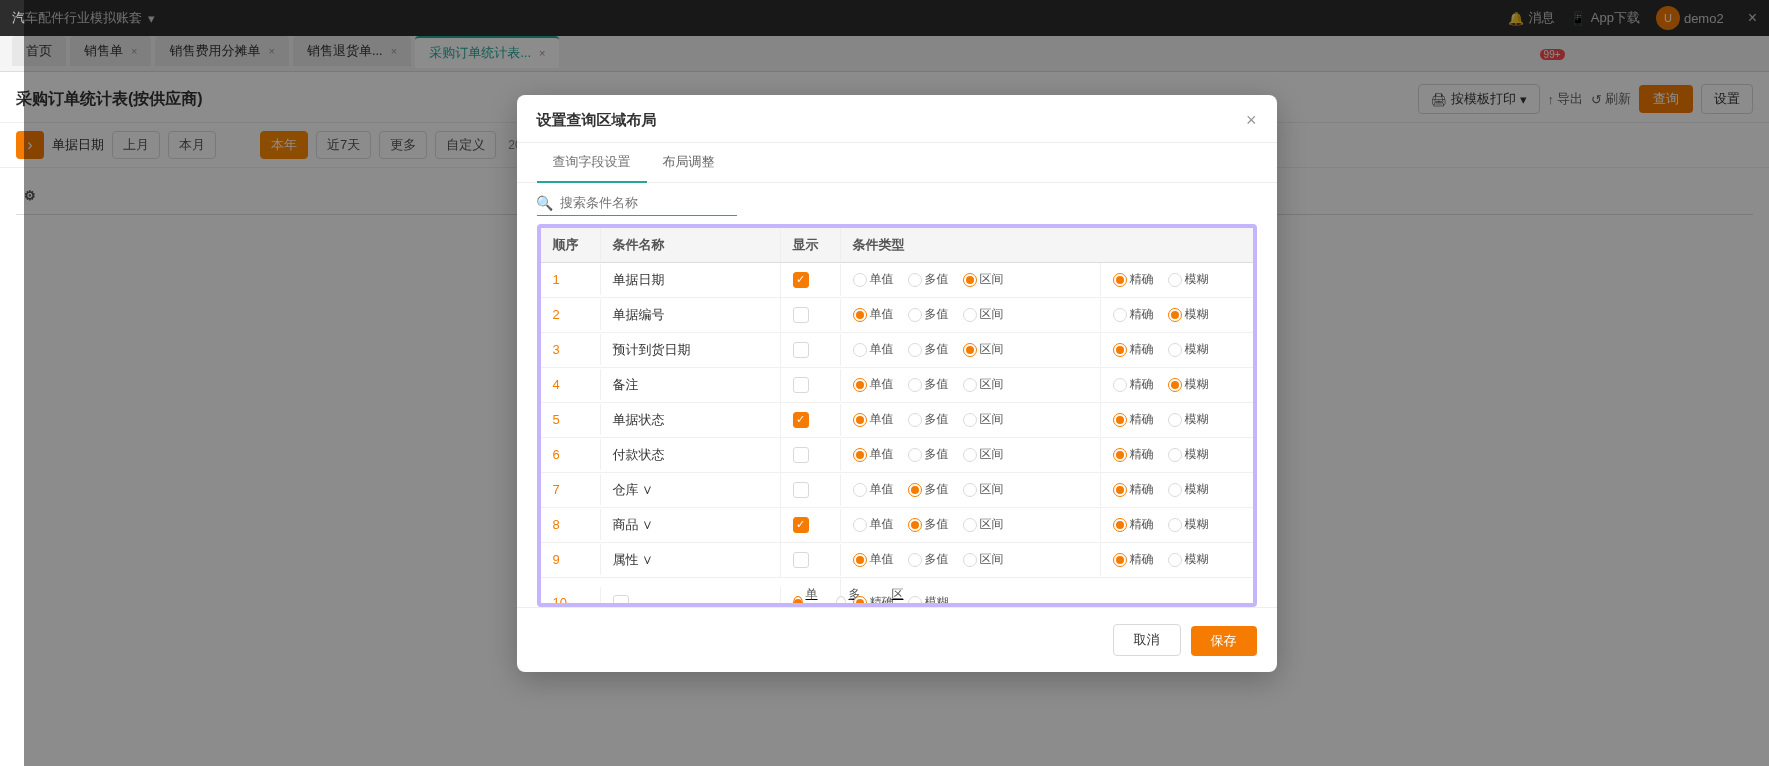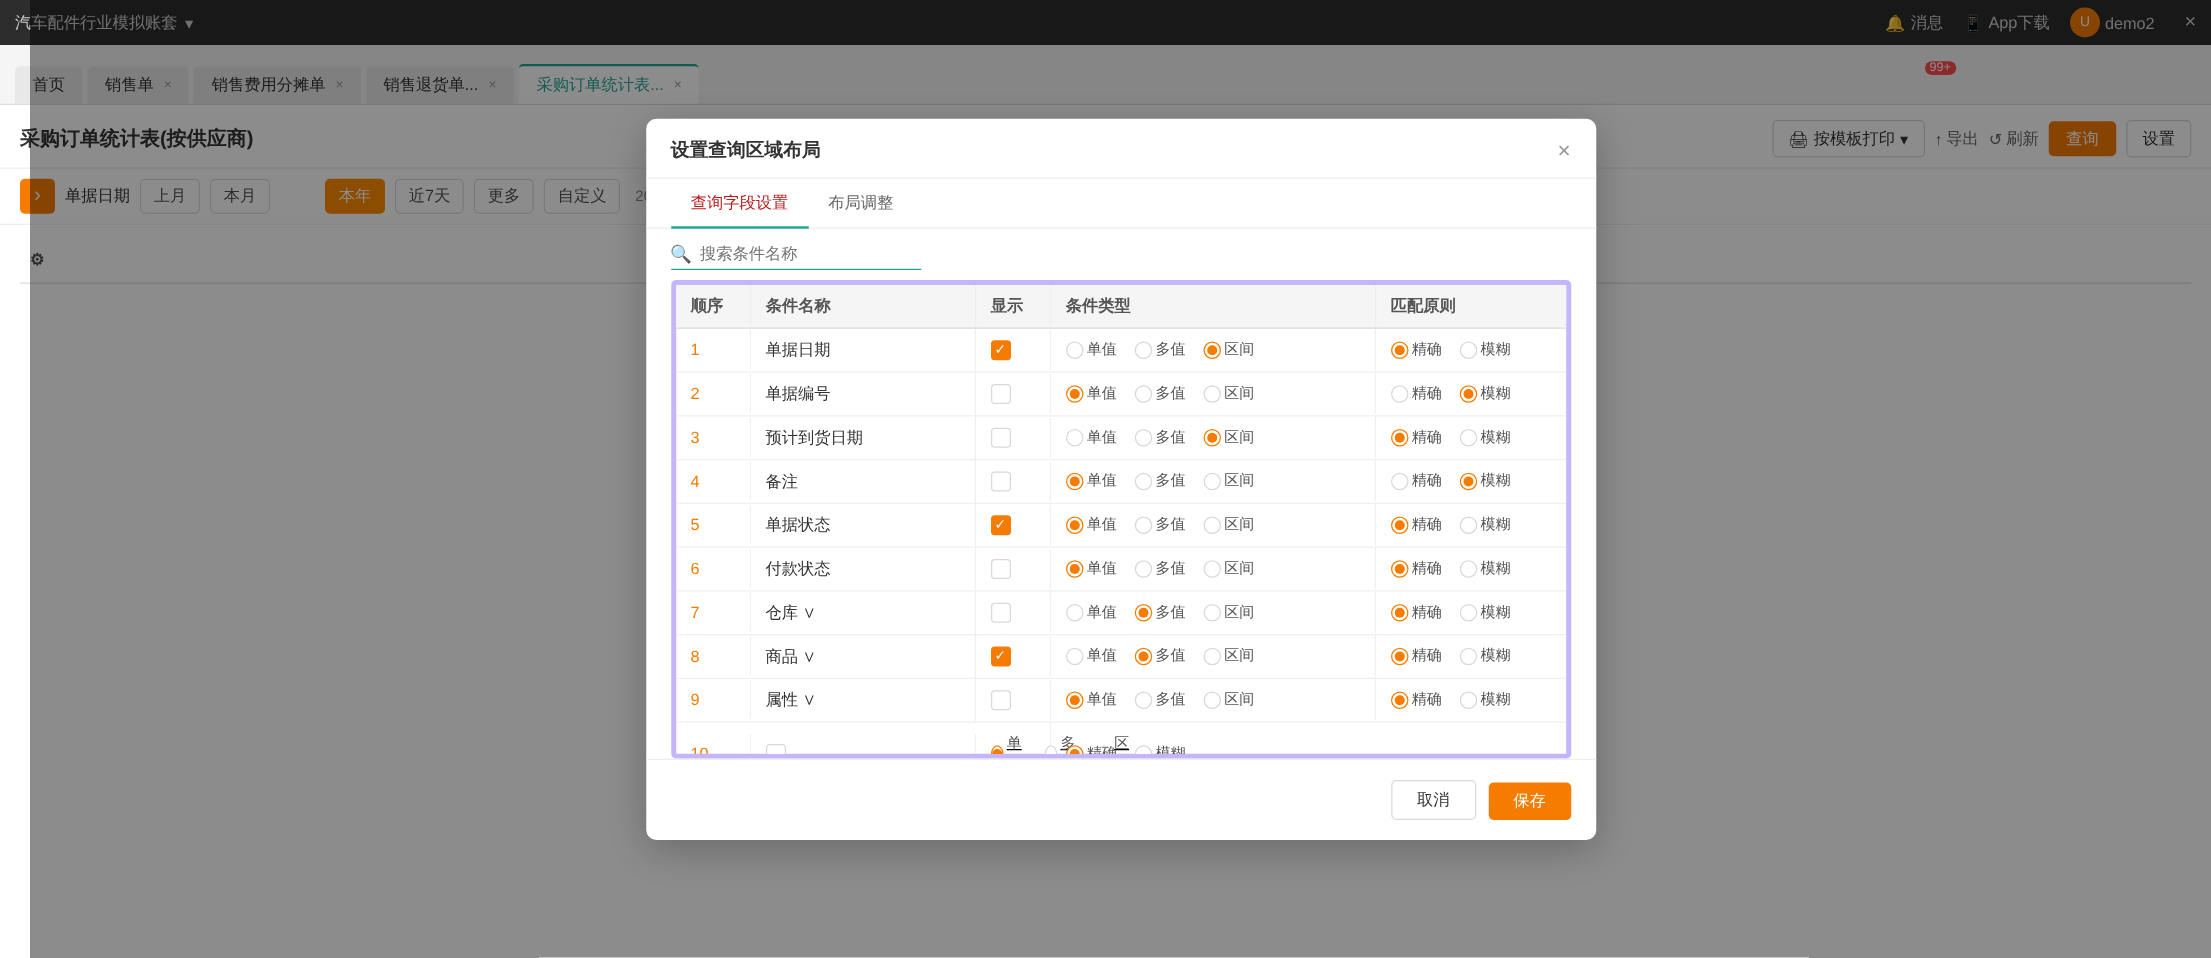--- a/index.html
+++ b/index.html
@@ -17,23 +17,23 @@
     .top-nav-left { color: #ccc; font-size: 13px; display: flex; align-items: center; gap: 6px; }
     .top-nav-right { display: flex; align-items: center; gap: 16px; color: #ccc; font-size: 13px; }
     .top-nav-right .badge-btn { position: relative; display: flex; align-items: center; gap: 4px; cursor: pointer; }
     .top-nav-right .badge { background: #ff4d4f; color: white; border-radius: 8px; font-size: 10px; padding: 0 4px; position: absolute; top: -6px; right: -10px; margin-top: 46px; }
     .close-x { color: #ccc; cursor: pointer; font-size: 16px; margin-left: 8px; }
 
     
     .tab-bar {
       background: #f5f5f5;
       border-bottom: 1px solid #ddd;
-      height: 48px;
-      display: flex;
-      align-items: flex-end;
+      height: 36px;
+      display: flex;
+      align-items: flex-start;
       padding: 0 12px;
       gap: 4px;
     }
     .tab-item {
       padding: 6px 14px;
       border-radius: 4px 4px 0 0;
       cursor: pointer;
       font-size: 13px;
       color: #333;
       background: #e8e8e8;
@@ -134,21 +134,21 @@
       margin-bottom: 0;
     }
     .modal-tab {
       padding: 10px 16px;
       font-size: 13px;
       color: #666;
       cursor: pointer;
       border-bottom: 2px solid transparent;
       margin-bottom: -1px;
     }
-    .modal-tab.active { color: #b91c1c; border-bottom-color: #26a69a; font-weight: 500; }
+    .modal-tab.active { color: #737373; border-bottom-color: #26a69a; font-weight: 500; }
 
     
     .modal-search {
       padding: 12px 20px 8px;
     }
     .modal-search-box {
       display: flex;
       align-items: center;
       border-bottom: 1px solid #26a69a;
       padding-bottom: 4px;
@@ -388,21 +388,20 @@
           <input type="text" placeholder="搜索条件名称" style="">
         </div>
       </div>
 
       <div class="cond-table">
         <div class="cond-table-header">
           <div class="cond-th">顺序</div>
           <div class="cond-th">条件名称</div>
           <div class="cond-th">显示</div>
           <div class="cond-th">条件类型</div>
-          <div class="cond-th">匹配原则</div>
         </div>
         <div class="cond-body" id="cond-body">
 
         <div class="cond-row">
               <div class="cond-cell">
                 <span class="cond-num">1</span>
               </div>
               <div class="cond-cell">单据日期</div>
               <div class="cond-cell">
                 <span class="custom-checkbox checked">✓</span>

